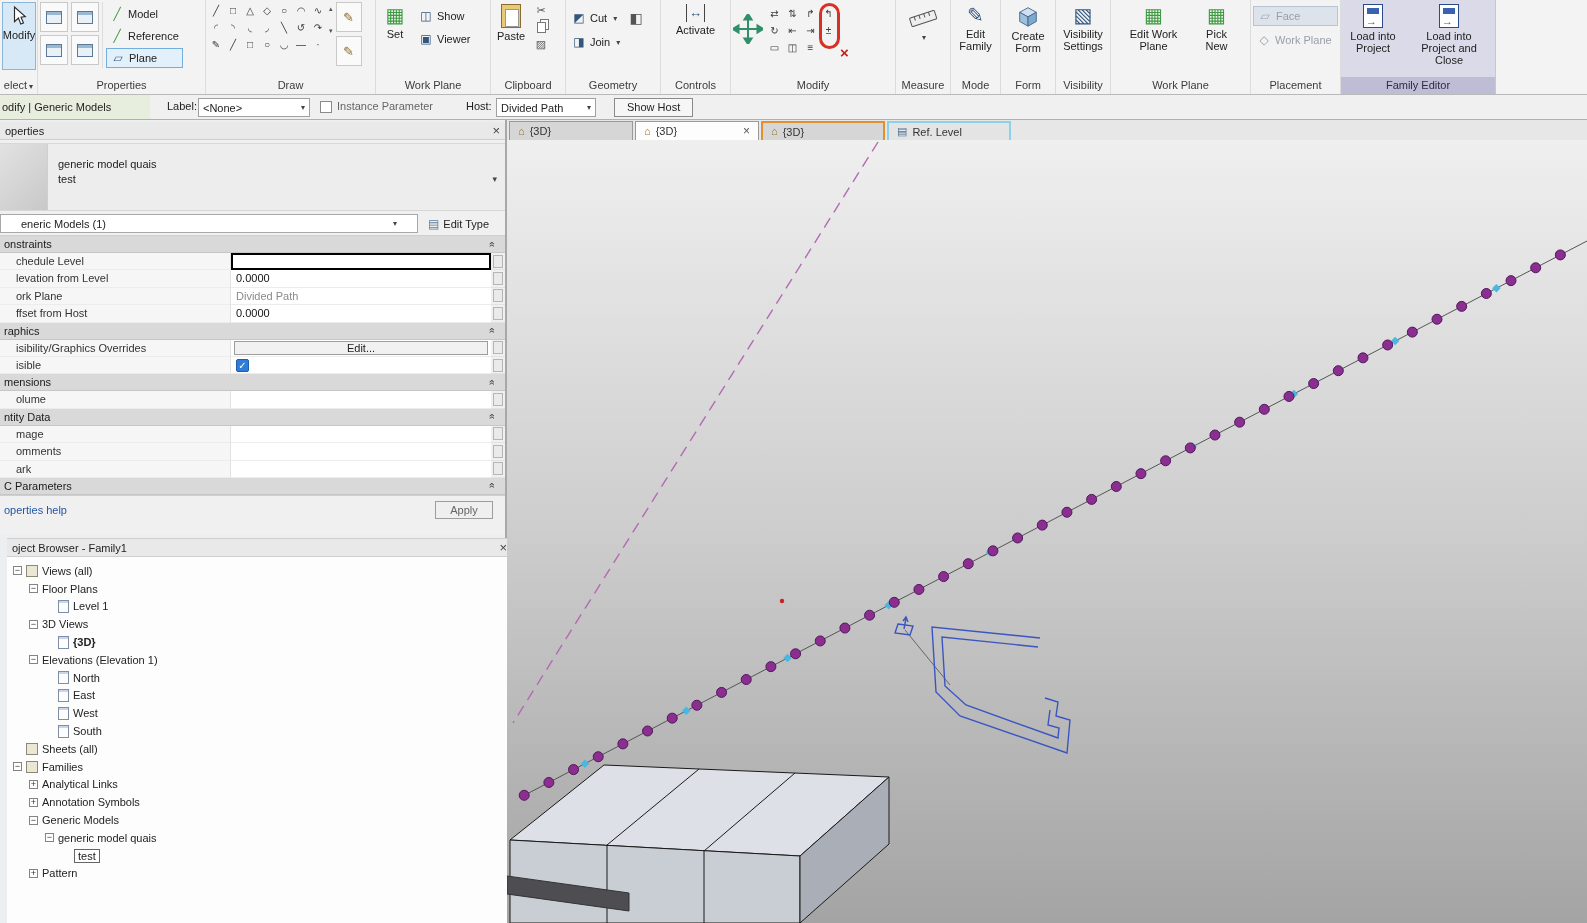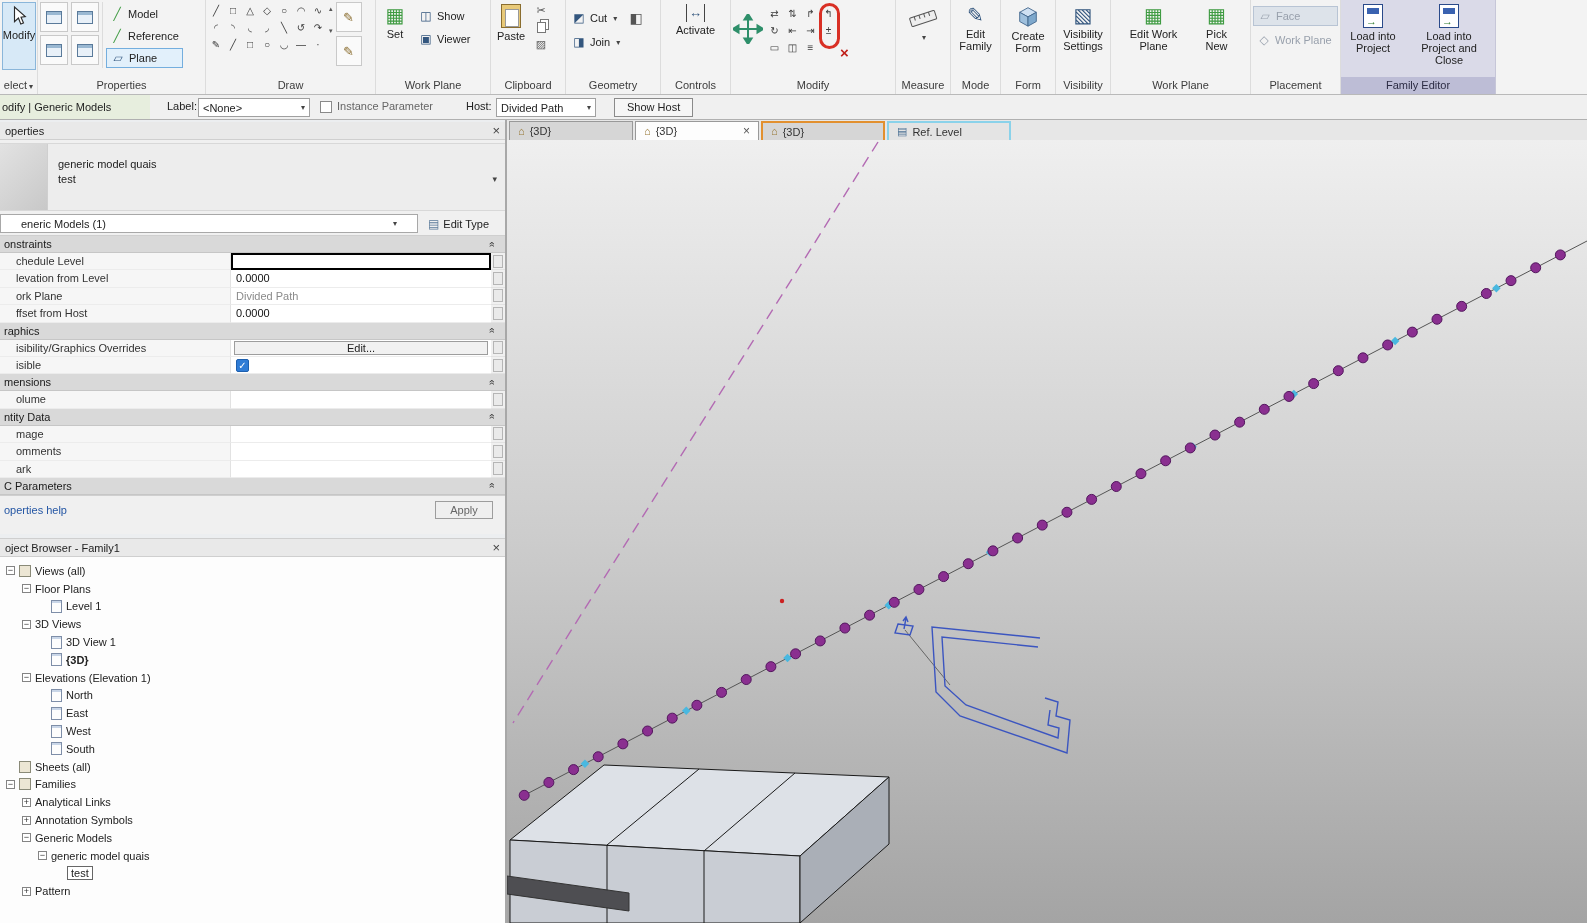--- a/index.html
+++ b/index.html
@@ -81,21 +81,21 @@
   .pval{flex:1;border-bottom:1px solid #ececec;padding:2px 0 0 5px;color:#111;position:relative;overflow:hidden;}
   .pval.readonly{color:#8a8a8a;}
   .pval.selected{border:2px solid #000;padding-top:1px;}
   .assoc{flex:0 0 14px;background:#f0f0f0;border-bottom:1px solid #e2e2e2;display:flex;align-items:center;justify-content:center;}
   .assoc::after{content:"";width:8px;height:11px;background:#eaeaea;border:1px solid #b5b5b5;}
   .cellbtn{position:absolute;left:3px;right:3px;top:1px;bottom:1px;border:1px solid #9d9d9d;background:#f1f1f1;text-align:center;line-height:13px;color:#222;}
   .cb{display:inline-block;width:13px;height:13px;background:#2f7cd6;border:1px solid #1d5fae;border-radius:2px;color:#fff;font-size:10px;line-height:12px;text-align:center;}
   .pfooter{display:flex;align-items:center;padding:5px 12px 0 4px;}
   .helplink{color:#2456a4;text-decoration:none;}
   .apply-btn{margin-left:auto;width:58px;height:18px;border:1px solid #9d9d9d;background:#efefef;color:#666;text-align:center;line-height:16px;}
-  #pbrowser{position:absolute;left:0;top:538px;width:505px;height:385px;background:#fdfdfd;border-top:1px solid #cfcfcf;}
+  #pbrowser{position:absolute;left:7px;top:538px;width:505px;height:385px;background:#fdfdfd;border-top:1px solid #cfcfcf;}
   #pbtree{padding-top:5px;}
   .titem{height:17.8px;display:flex;align-items:center;gap:4px;color:#222;}
   .tglyph{width:9px;height:9px;border:1px solid #848484;background:#fff;font-size:9px;line-height:7px;text-align:center;color:#333;flex:0 0 9px;}
   .tglyph.none{border:none;background:transparent;}
   .ticon{flex:0 0 auto;}
   .ticon.doc{width:11px;height:13px;border:1px solid #7e8ea8;background:#fdfdfd;box-shadow:inset 0 2px 0 #c9d6e8;}
   .ticon.lib{width:12px;height:12px;border:1px solid #8a8a78;background:#ece6d4;}
   .titem.bold .tlabel{font-weight:bold;}
   .titem.sel .tlabel{border:1px solid #666;background:#fff;padding:0 3px;}
 
@@ -551,25 +551,20 @@
           <span class="tlabel">Floor Plans</span>
         </div>
         <div class="titem" style="padding-left: 38px;">
           <span class="tglyph none"></span>
           <span class="ticon doc"></span>
           <span class="tlabel">Level 1</span>
         </div>
         <div class="titem" style="padding-left: 22px;">
           <span class="tglyph">−</span>
           <span class="tlabel">3D Views</span>
-        </div>
-        <div class="titem" style="padding-left: 38px;">
-          <span class="tglyph none"></span>
-          <span class="ticon doc"></span>
-          <span class="tlabel">3D View 1</span>
         </div>
         <div class="titem bold" style="padding-left: 38px;">
           <span class="tglyph none"></span>
           <span class="ticon doc"></span>
           <span class="tlabel">{3D}</span>
         </div>
         <div class="titem" style="padding-left: 22px;">
           <span class="tglyph">−</span>
           <span class="tlabel">Elevations (Elevation 1)</span>
         </div>

